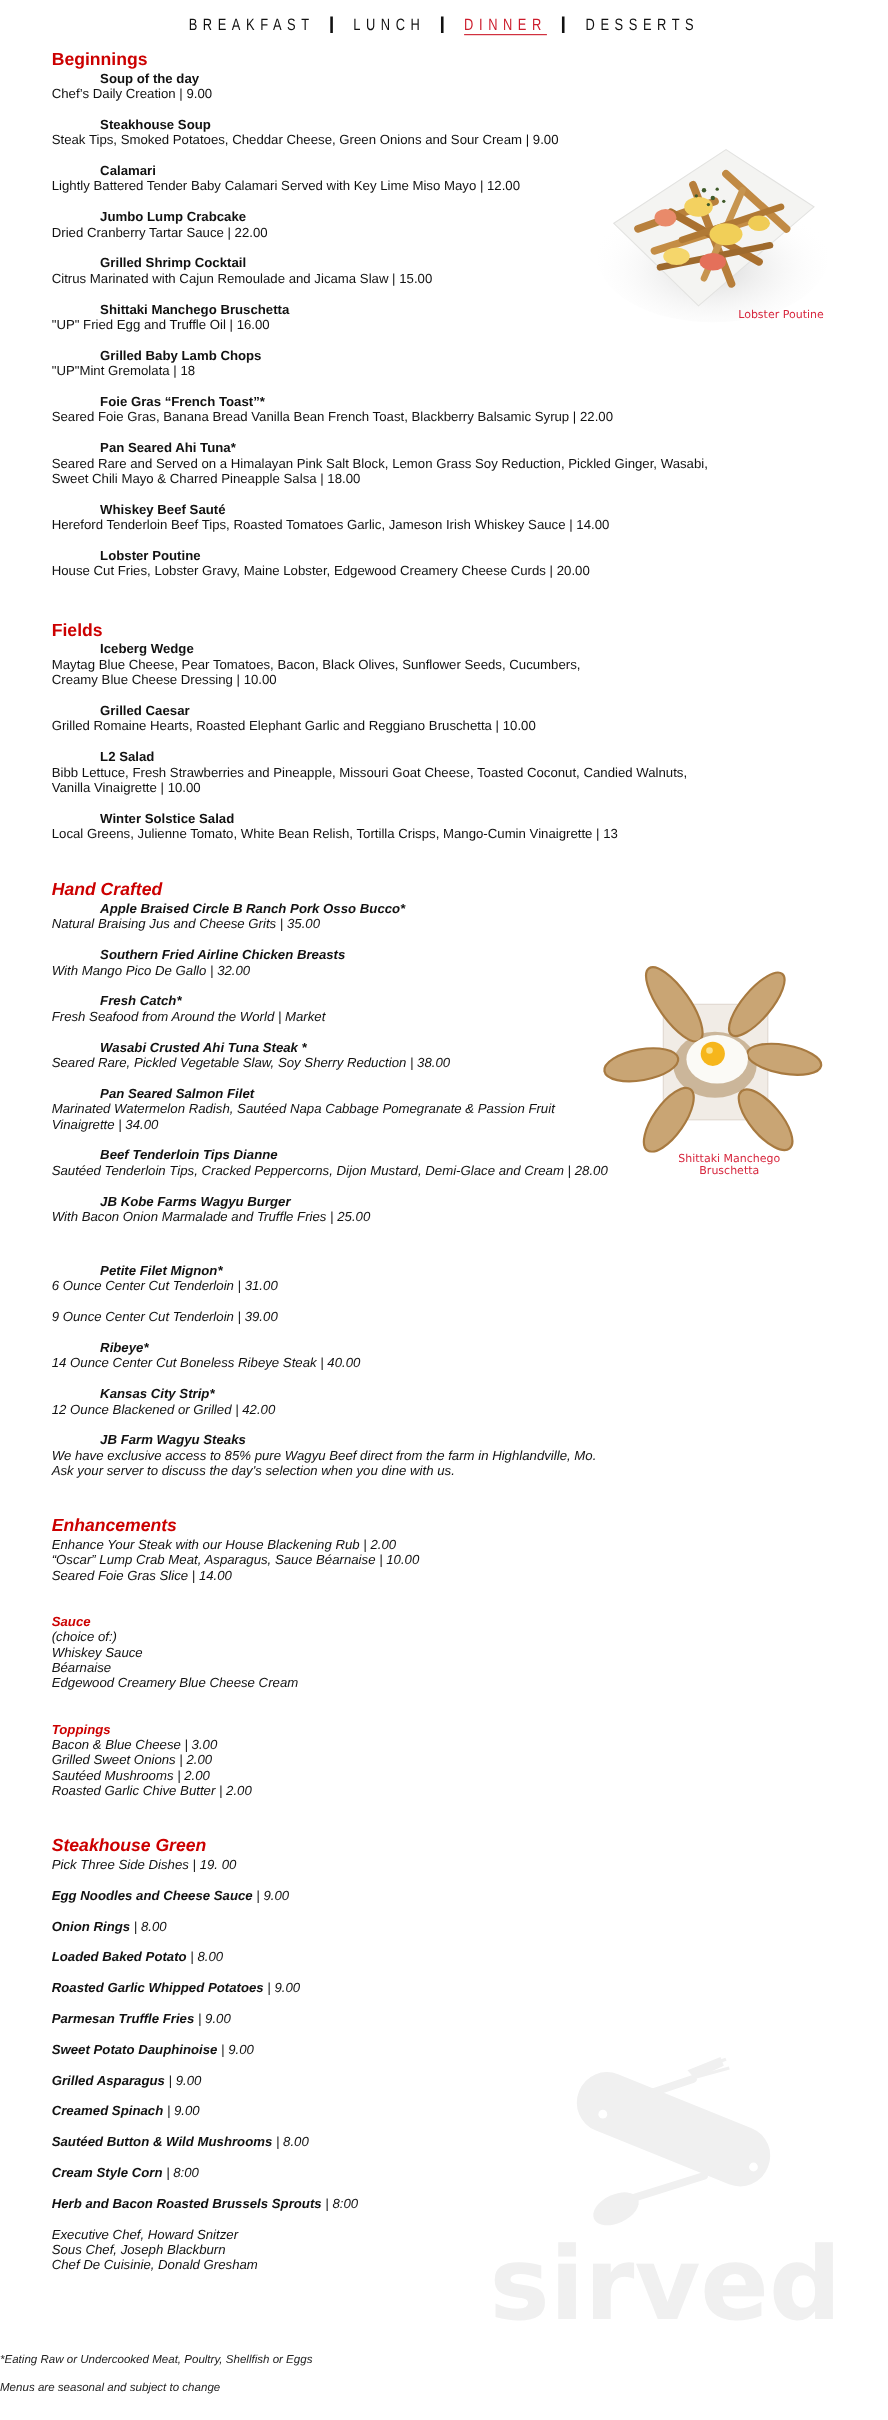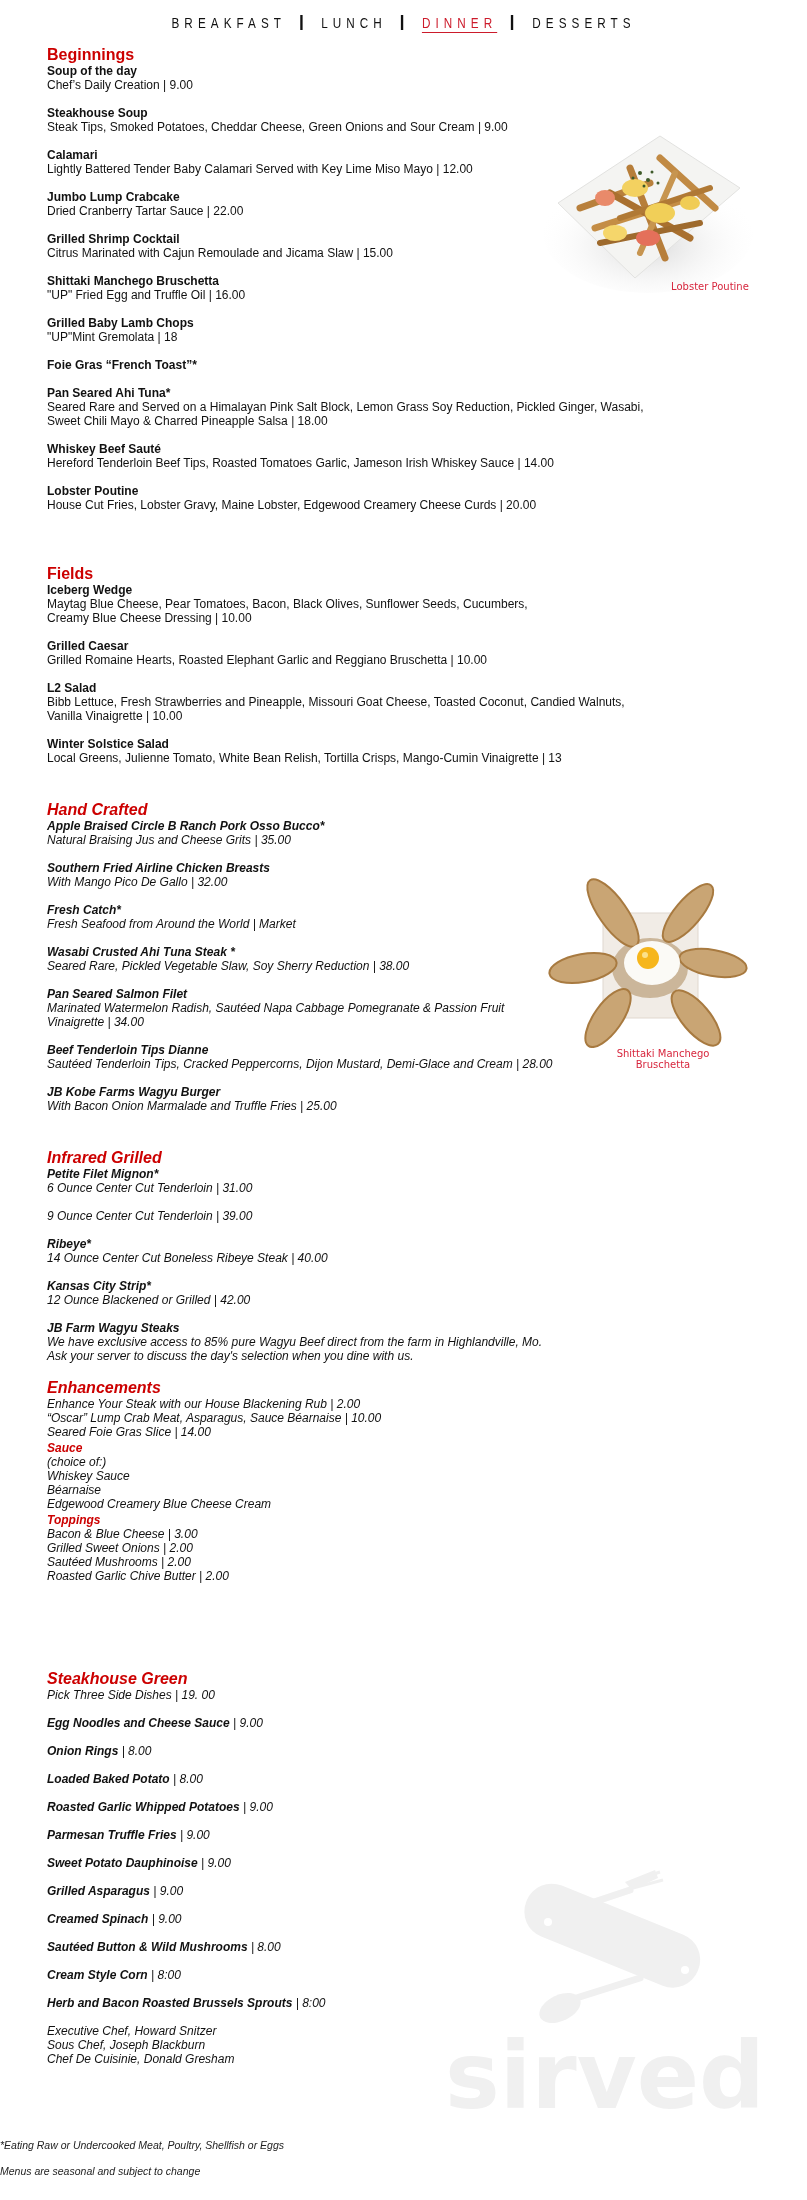--- a/index.html
+++ b/index.html
@@ -19,24 +19,24 @@
   .nav .sep { display: inline-block; width: 3px; height: 15px; background: #111; margin: 0 22px 0 16px; }
 
   .menu { position: absolute; left: 47px; top: 0; width: 700px; }
   .section { position: absolute; left: 0; width: 620px; }
   .section-title {
     color: #cc0000; font-size: 16px; font-weight: bold; line-height: 19px; margin: 0;
   }
   .section.italic .section-title, .section.italic .item-name, .section.italic .item-desc,
   .section.italic .line { font-style: italic; }
   .item { margin: 0 0 14px 0; font-size: 12px; line-height: 14px; }
-  .item-name { font-weight: bold; display: block; }
+  .item-name { font-weight: bold; display: block; margin-left: 44px; }
   .item-desc { display: block; }
   .line { font-size: 12px; line-height: 14px; display: block; }
-  .sub-title { color: #cc0000; font-weight: bold; font-style: italic; font-size: 12px; line-height: 14px; display: block; margin-top: 2px; }
+  .sub-title { color: #cc0000; font-weight: bold; font-style: italic; font-size: 12px; line-height: 14px; display: block; margin-top: 28px; }
   .side { font-size: 12px; line-height: 14px; margin: 0 0 14px 0; font-style: italic; }
   .side b { font-weight: bold; }
   .chefs { margin-top: 4px; }
 
   .photo { position: absolute; }
   .photo .caption {
     position: absolute; color: #d7263d; font-size: 10px; text-align: center;
     font-family: "DejaVu Sans", sans-serif; line-height: 11px;
   }
   .watermark { position: absolute; left: 440px; top: 1860px; width: 330px; height: 260px; }
@@ -82,20 +82,21 @@
     <div class="item">
         <span class="item-name">Shittaki Manchego Bruschetta</span>
         <span class="item-desc">"UP" Fried Egg and Truffle Oil | 16.00</span>
       </div>
     <div class="item">
         <span class="item-name">Grilled Baby Lamb Chops</span>
         <span class="item-desc">"UP"Mint Gremolata | 18</span>
       </div>
     <div class="item">
         <span class="item-name">Foie Gras “French Toast”*</span>
+        <span class="item-desc">Seared Foie Gras, Banana Bread Vanilla Bean French Toast, Blackberry Balsamic Syrup | 22.00</span>
       </div>
     <div class="item">
         <span class="item-name">Pan Seared Ahi Tuna*</span>
         <span class="item-desc">Seared Rare and Served on a Himalayan Pink Salt Block, Lemon Grass Soy Reduction, Pickled Ginger, Wasabi,</span>
         <span class="item-desc">Sweet Chili Mayo &amp; Charred Pineapple Salsa | 18.00</span>
       </div>
     <div class="item">
         <span class="item-name">Whiskey Beef Sauté</span>
         <span class="item-desc">Hereford Tenderloin Beef Tips, Roasted Tomatoes Garlic, Jameson Irish Whiskey Sauce | 14.00</span>
       </div>
@@ -154,21 +155,20 @@
         <span class="item-name">Beef Tenderloin Tips Dianne</span>
         <span class="item-desc">Sautéed Tenderloin Tips, Cracked Peppercorns, Dijon Mustard, Demi-Glace and Cream | 28.00</span>
       </div>
     <div class="item">
         <span class="item-name">JB Kobe Farms Wagyu Burger</span>
         <span class="item-desc">With Bacon Onion Marmalade and Truffle Fries | 25.00</span>
       </div>
   </section>
 
   <section class="section italic" style="top:1148px;">
-    <h2 class="section-title">Infrared Grilled</h2>
     <div class="item">
         <span class="item-name">Petite Filet Mignon*</span>
         <span class="item-desc">6 Ounce Center Cut Tenderloin | 31.00</span>
       </div>
     <div class="item">
         <span class="item-desc">9 Ounce Center Cut Tenderloin | 39.00</span>
       </div>
     <div class="item">
         <span class="item-name">Ribeye*</span>
         <span class="item-desc">14 Ounce Center Cut Boneless Ribeye Steak | 40.00</span>

